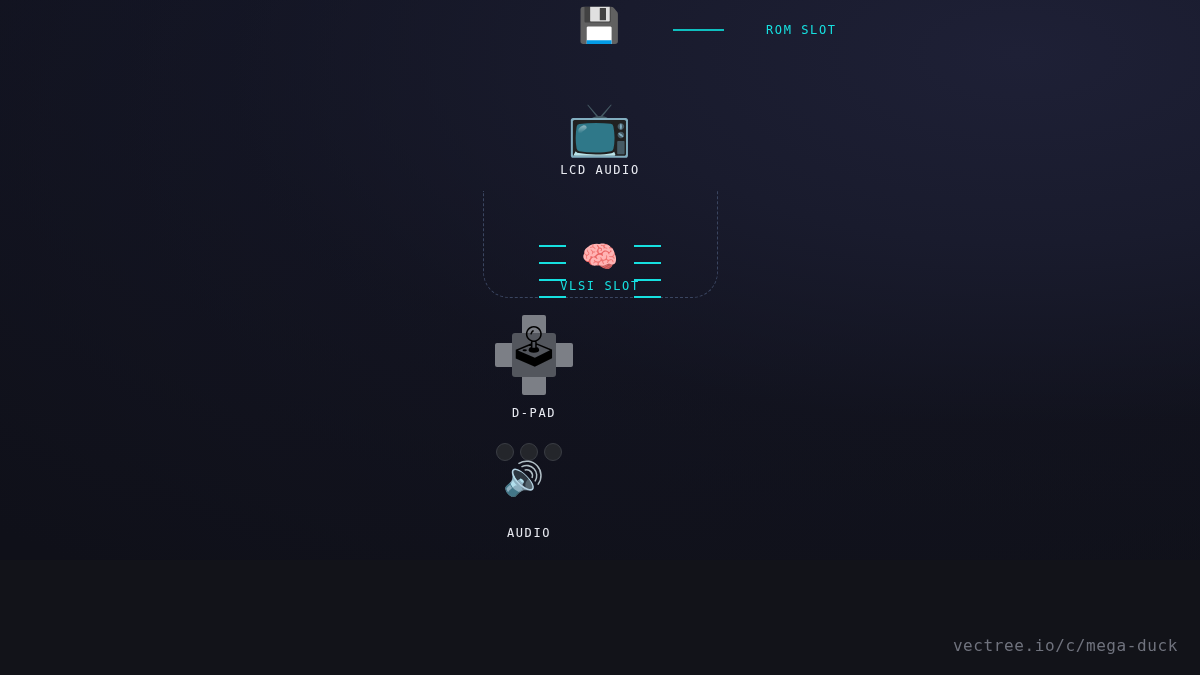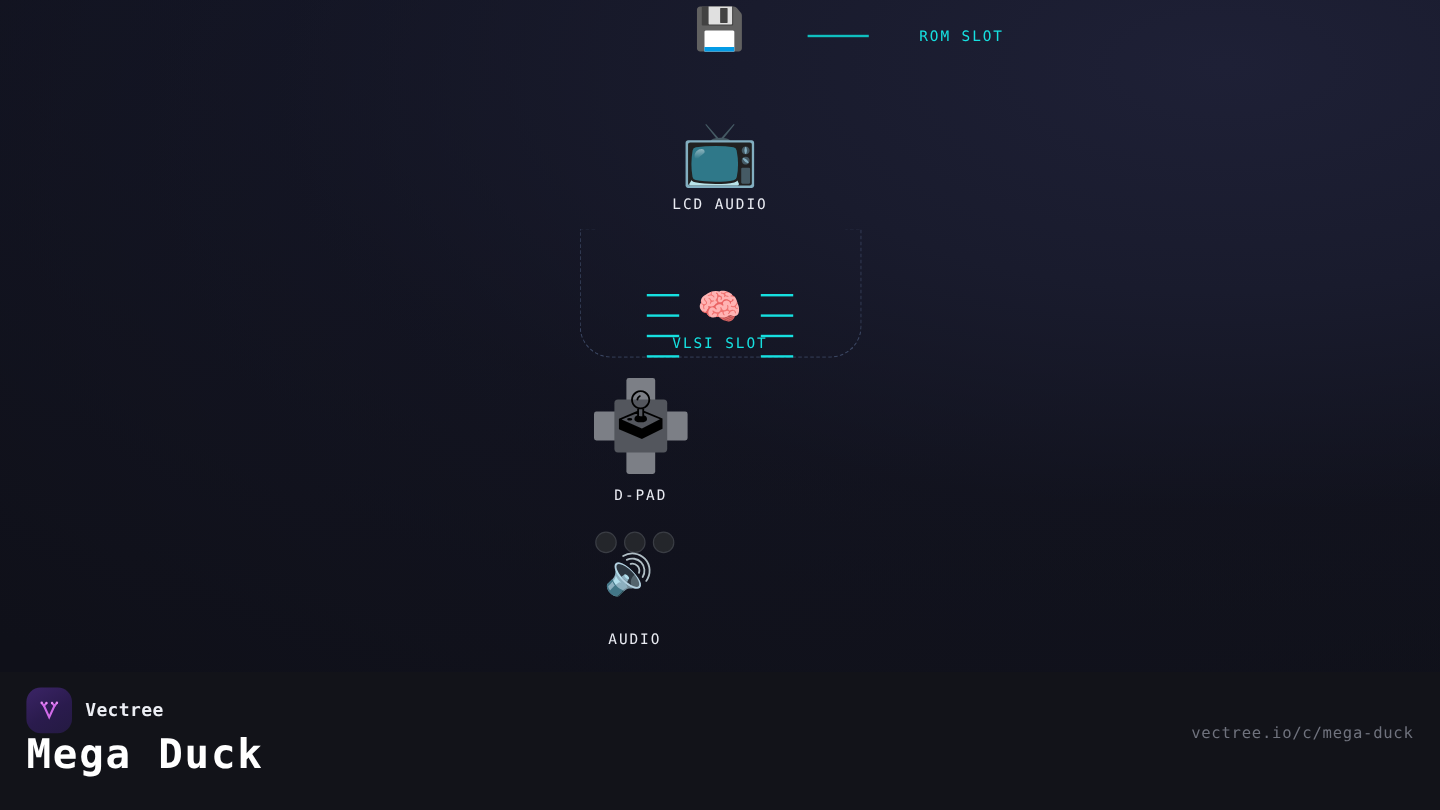--- a/index.html
+++ b/index.html
@@ -187,22 +187,22 @@
     left:22px; top:49px;
     font-size:34px;
     font-weight:bold;
     color:#ffffff;
     letter-spacing:1.5px;
     font-family:"DejaVu Sans Mono","Liberation Mono",monospace;
     white-space:nowrap;
   }
   #footer-url {
     position:absolute;
-    right:22px; top:44px;
-    font-size:13px;
+    right:22px; top:76px;
+    font-size:16px;
     color:#6f727d;
     letter-spacing:0.6px;
     font-family:"DejaVu Sans Mono","Liberation Mono",monospace;
   }
 </style>
 </head>
 <body>
 
 <div id="stage">
 
@@ -252,40 +252,19 @@
         <div class="spk-dot d3"></div>
         <span class="glyph" id="audio-glyph">🔊</span>
       </div>
       <span class="node-label">AUDIO</span>
     </div>
 
   </div>
 
   <div id="footer">
 
-    <div id="brand-row">
-      <div id="brand-logo">
-        <svg width="22" height="22" viewBox="0 0 24 24" aria-hidden="true">
-          <g stroke="#d06ae8" stroke-width="1.9" fill="none" stroke-linecap="round">
-            <path d="M7.2 7.8 L12 18.2 L16.8 7.8"></path>
-            <path d="M7.2 7.8 L5.2 5.4"></path>
-            <path d="M7.2 7.8 L9.3 5.6"></path>
-            <path d="M16.8 7.8 L14.8 5.6"></path>
-            <path d="M16.8 7.8 L18.9 5.4"></path>
-          </g>
-          <g fill="#e58bf2">
-            <circle cx="5.2" cy="5.0" r="1.1"></circle>
-            <circle cx="9.5" cy="5.2" r="1.1"></circle>
-            <circle cx="14.6" cy="5.2" r="1.1"></circle>
-            <circle cx="19.0" cy="5.0" r="1.1"></circle>
-          </g>
-        </svg>
-      </div>
-      <span id="brand-name">Vectree</span>
-    </div>
-
-    <div id="page-title">Mega Duck</div>
+
 
     <div id="footer-url">vectree.io/c/mega-duck</div>
 
   </div>
 
 </div>
 
 </body></html>

